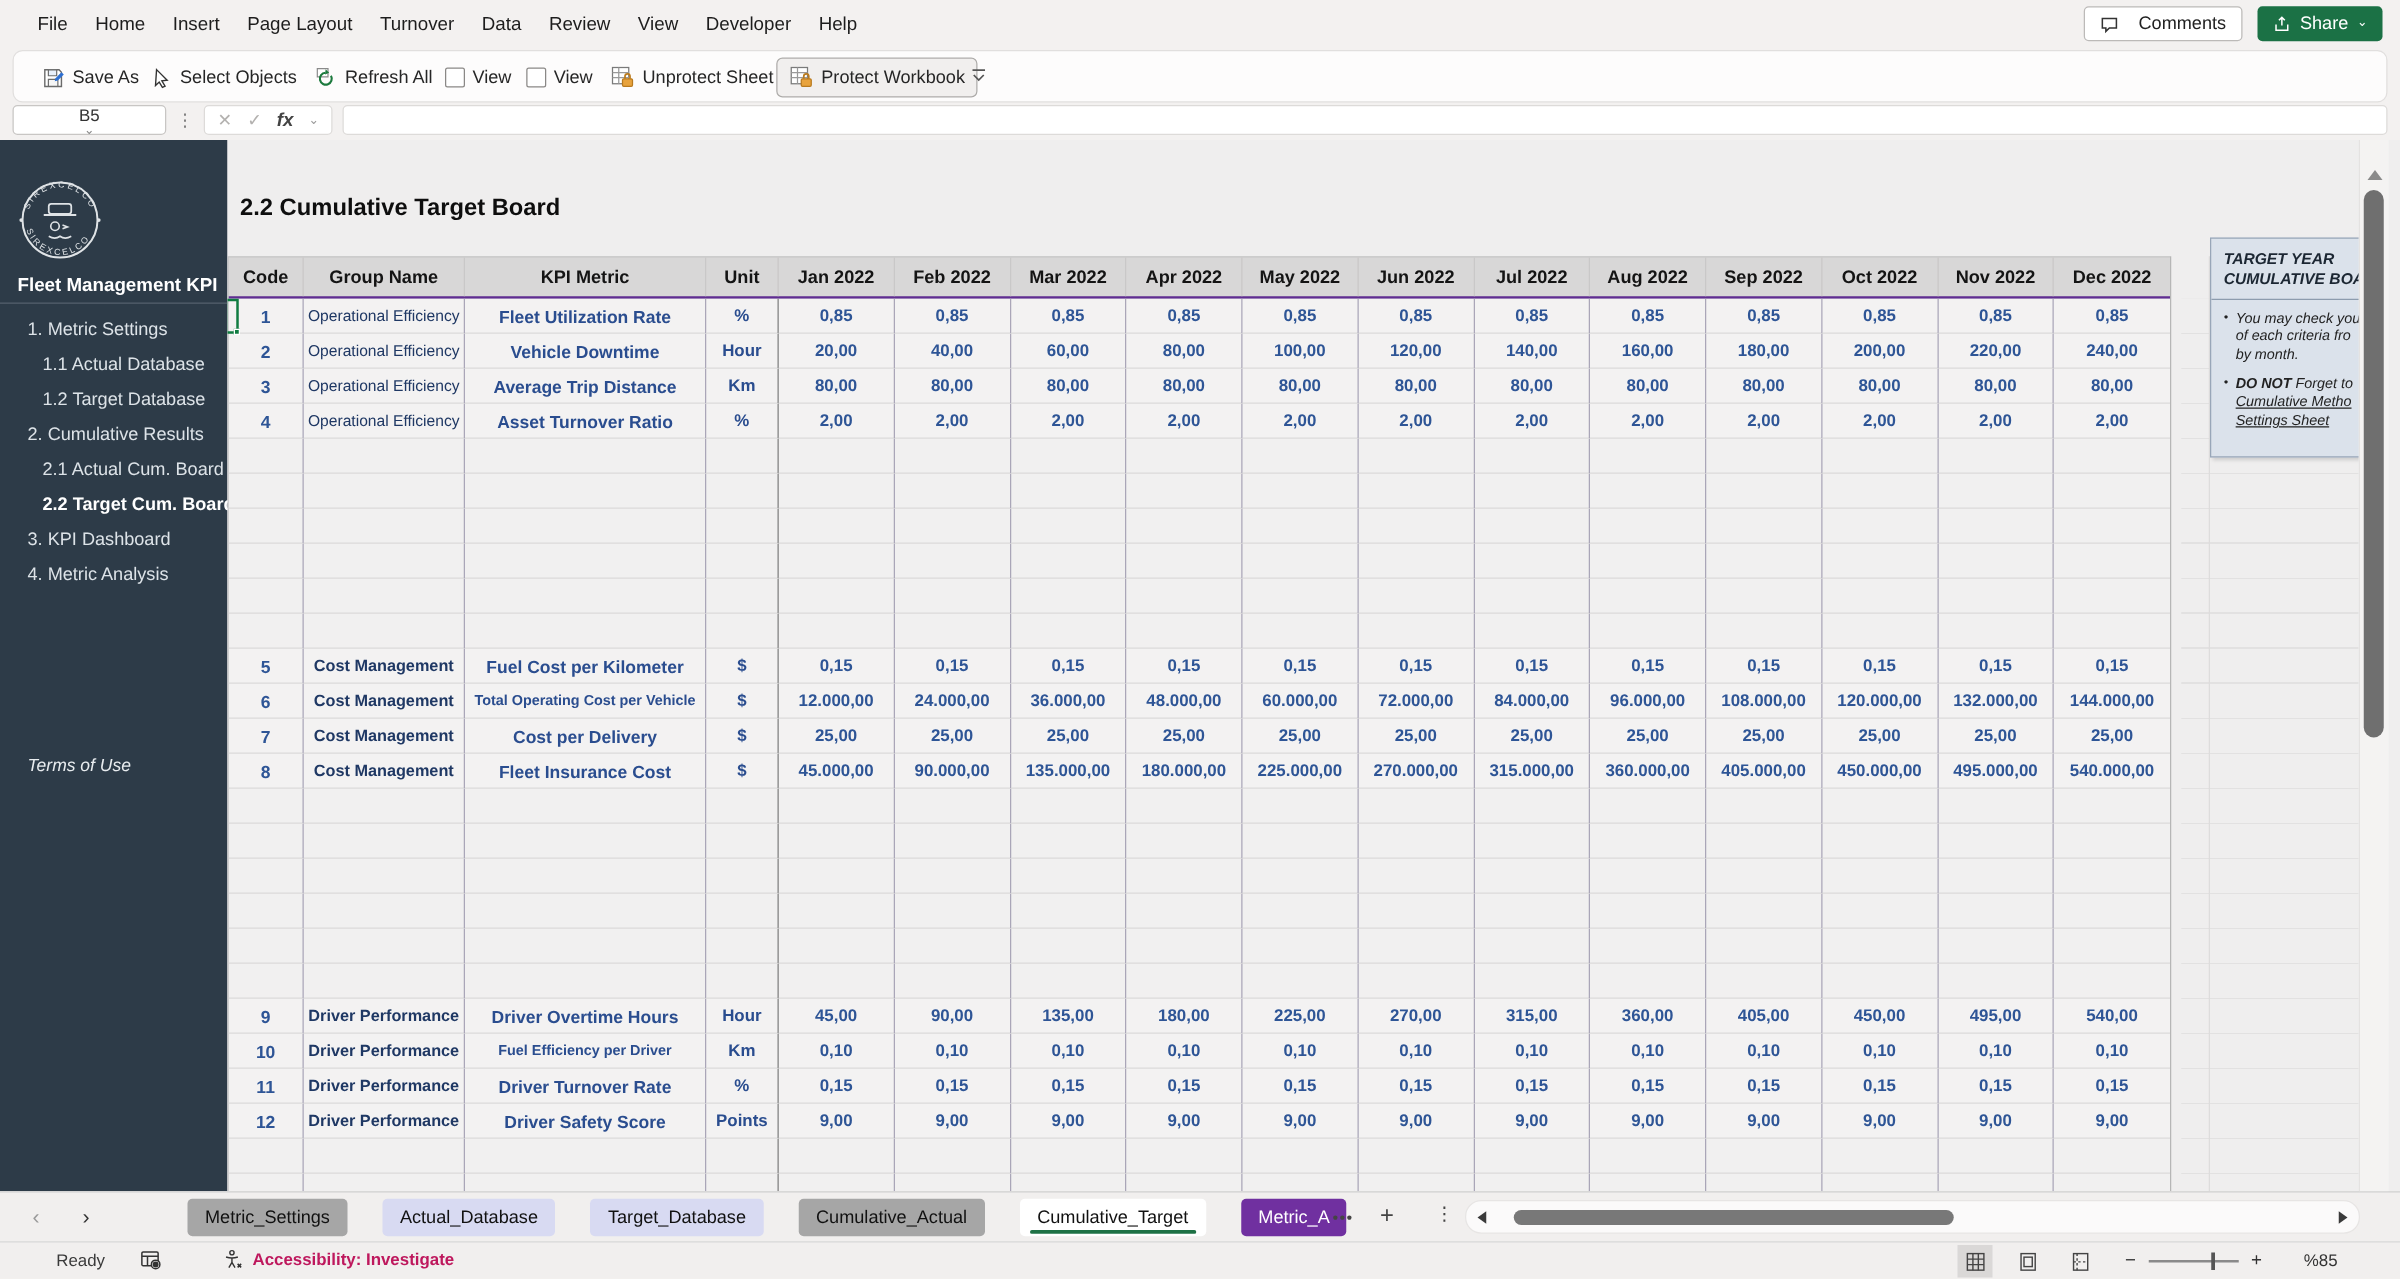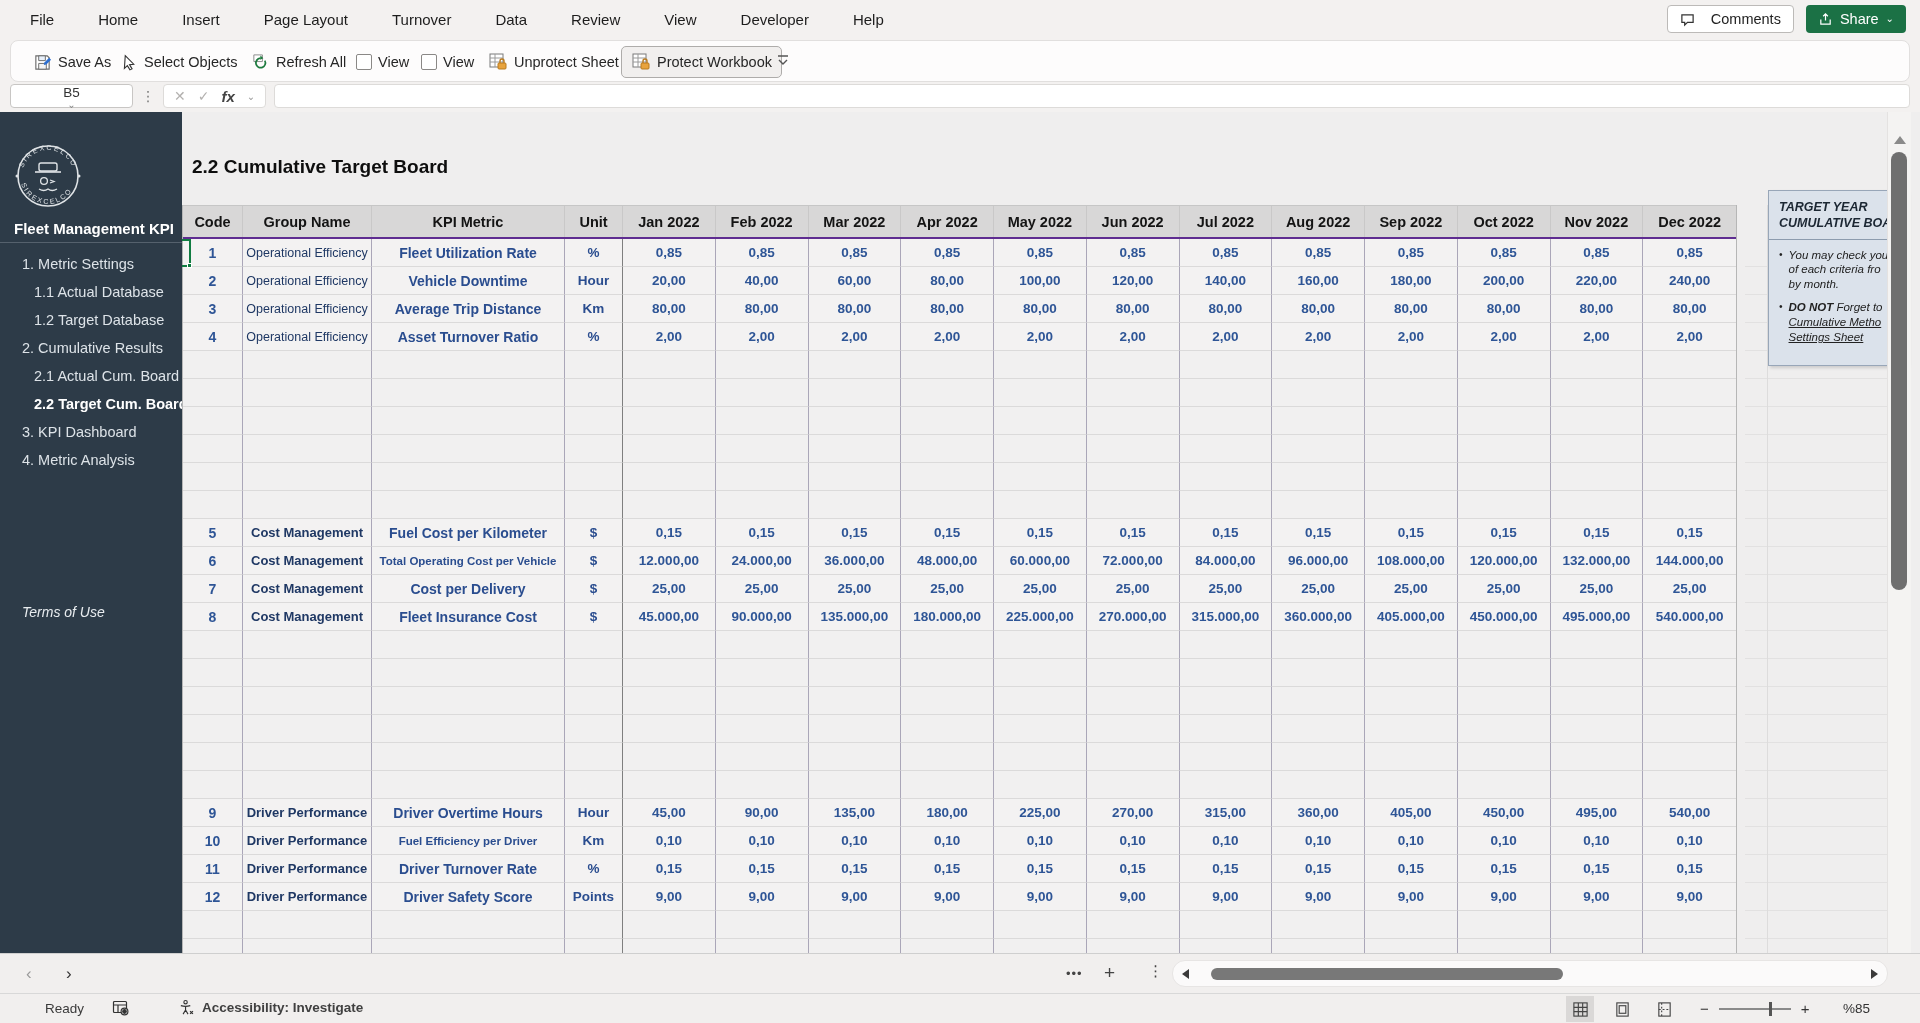--- a/index.html
+++ b/index.html
@@ -1,21 +1,21 @@
 <!DOCTYPE html>
 <html><head>
 <meta charset="utf-8">
 <style>
   * { margin:0; padding:0; box-sizing:border-box; }
   html,body { width:1920px; height:1023px; overflow:hidden;
     font-family:"Liberation Sans", sans-serif; background:#f3f1f0; color:#222; }
 
   
   .menubar { height:38px; display:flex; align-items:center; padding-left:30px; background:#f3f1f0; position:relative; }
-  .menu-items { display:flex; gap:44px; }
+  .menu-items { display:flex; gap:22px; }
   .menu-item { font-size:15px; color:#1d1d1d; cursor:default; }
   .menubar-right { position:absolute; right:14px; top:5px; display:flex; gap:12px; align-items:center; }
   .btn-comments { display:flex; align-items:center; gap:16px; background:#fff; border:1px solid #bcbab8; border-radius:4px; height:28px; padding:0 12px; font-size:14.5px; color:#222; }
   .btn-share { display:flex; align-items:center; gap:7px; background:#1b7145; border:none; border-radius:4px; height:28px; padding:0 12px; font-size:14.5px; color:#fff; }
   .chev { font-size:10px; line-height:1; }
 
   
   .ribbon { height:46px; padding:2px 10px; }
   .ribbon-panel { position:relative; height:42px; background:#fdfcfc; border:1px solid #e1dfde; border-radius:8px; display:flex; align-items:center; }
   .rb { position:absolute; display:flex; align-items:center; gap:6px; font-size:14.5px; color:#262626; height:32px; top:5px; }
@@ -112,21 +112,21 @@
   .hscroll { position:absolute; left:1172px; top:6px; width:716px; height:27px; background:#fbfafa; border:1px solid #e7e5e4; border-radius:13px; }
   .hscroll .left { position:absolute; left:9px; top:8px; width:0; height:0; border-top:5px solid transparent; border-bottom:5px solid transparent; border-right:7px solid #3a3a3a; }
   .hscroll .right { position:absolute; right:9px; top:8px; width:0; height:0; border-top:5px solid transparent; border-bottom:5px solid transparent; border-left:7px solid #3a3a3a; }
   .hscroll .thumb { position:absolute; left:38px; top:7px; width:352px; height:12px; background:#787878; border-radius:6px; }
 
   
   .statusbar { height:30px; background:#f1efee; border-top:1px solid #d8d8d8; position:relative; font-size:13.5px; color:#3a3a3a; }
   .sb-ready { position:absolute; left:45px; top:7px; }
   .sb-macro { position:absolute; left:112px; top:5px; }
   .sb-acc { position:absolute; left:178px; top:5px; display:flex; align-items:center; gap:7px; }
-  .sb-acc-label { font-weight:bold; color:#404040; }
+  .sb-acc-label { font-weight:bold; color:#be185d; }
   .sb-views { position:absolute; left:1566px; top:2px; display:flex; gap:14px; align-items:center; }
   .sb-view { width:28px; height:26px; display:flex; align-items:center; justify-content:center; color:#444; }
   .sb-view.active { background:#dad8d7; }
   .sb-zoom { position:absolute; left:1700px; top:6px; display:flex; align-items:center; gap:10px; color:#444; }
   .sb-zoom .track { position:relative; width:72px; height:2px; background:#8a8a8a; }
   .sb-zoom .zthumb { position:absolute; left:50px; top:-6px; width:3px; height:14px; background:#555; }
   .sb-zoom .sign { font-size:15px; color:#333; }
   .sb-zoomlabel { position:absolute; left:1843px; top:7px; color:#333; }
 </style>
 </head>
@@ -810,20 +810,28 @@
     <div class="vscroll">
       <div class="up"></div>
       <div class="thumb"></div>
     </div>
   </div>
 </div>
 
 <div class="tabbar">
   <span class="tab-nav prev">‹</span>
   <span class="tab-nav next">›</span>
+  <div class="tabs">
+      <div class="stab gray">Metric_Settings</div>
+      <div class="stab lavender">Actual_Database</div>
+      <div class="stab lavender">Target_Database</div>
+      <div class="stab gray">Cumulative_Actual</div>
+      <div class="stab active">Cumulative_Target</div>
+      <div class="stab purple">Metric_A</div>
+    </div>
   <span class="tab-more">•••</span>
   <span class="tab-add">+</span>
   <span class="tab-dots">⋮</span>
   <div class="hscroll">
     <div class="left"></div>
     <div class="thumb"></div>
     <div class="right"></div>
   </div>
 </div>
 

